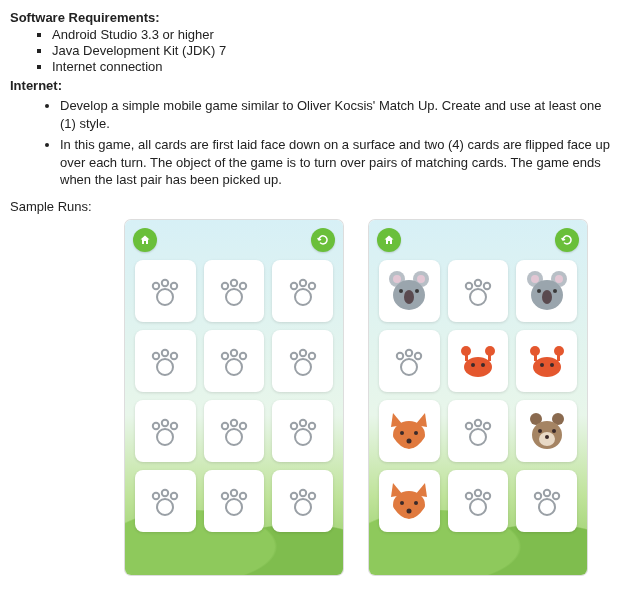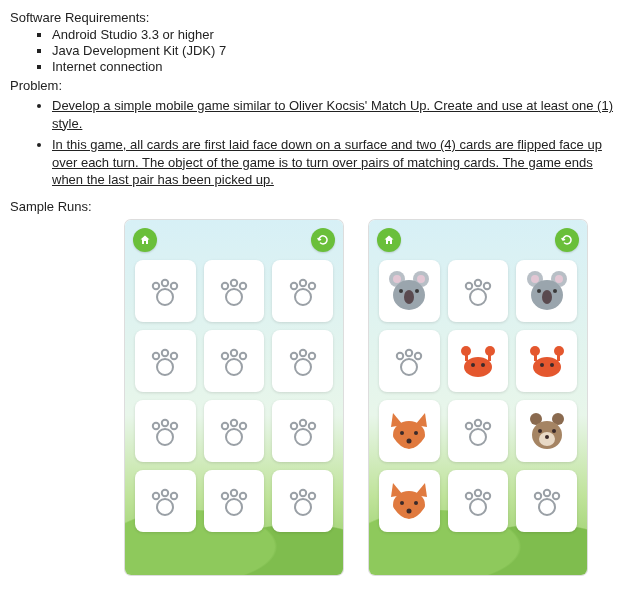--- a/index.html
+++ b/index.html
@@ -9,40 +9,39 @@
     font-family: Arial, Helvetica, sans-serif;
     font-size: 13px;
     color: #222;
     width: 628px;
   }
   .page {
     padding: 6px 10px 20px 10px;
     box-sizing: border-box;
   }
   .h {
-    font-weight: normal;
+    font-weight: bold;
     margin: 4px 0 2px 0;
   }
   ul.sq {
     list-style: square;
     margin: 2px 0 0 0;
     padding-left: 42px;
   }
   ul.sq li {
     margin: 1px 0;
   }
   ul.disc {
     list-style: disc;
     margin: 2px 0 10px 0;
     padding-left: 42px;
   }
   ul.disc li {
-    margin: 4px 0;
+    margin: 4px 8px;
     line-height: 1.35;
-    text-decoration: underline;
   }
   .runs-row {
     display: flex;
     gap: 26px;
     padding-left: 115px;
     margin-top: 6px;
   }
   .phone {
     width: 218px;
     height: 355px;
@@ -100,21 +99,21 @@
 <body>
 
 <div class="page">
   <div class="h">Software Requirements:</div>
   <ul class="sq">
     <li>Android Studio 3.3 or higher</li>
     <li>Java Development Kit (JDK) 7</li>
     <li>Internet connection</li>
   </ul>
 
-  <div class="h">Problem:</div>
+  <div class="h">Internet:</div>
   <ul class="disc">
     <li>Develop a simple mobile game similar to Oliver Kocsis' Match Up. Create and use at least one (1) style.</li>
     <li>In this game, all cards are first laid face down on a surface and two (4) cards are flipped face up over each turn. The object of the game is to turn over pairs of matching cards. The game ends when the last pair has been picked up.</li>
   </ul>
 
   <div>Sample Runs:</div>
 
   <div class="runs-row">
     <div class="phone">
       <div class="topbar">

